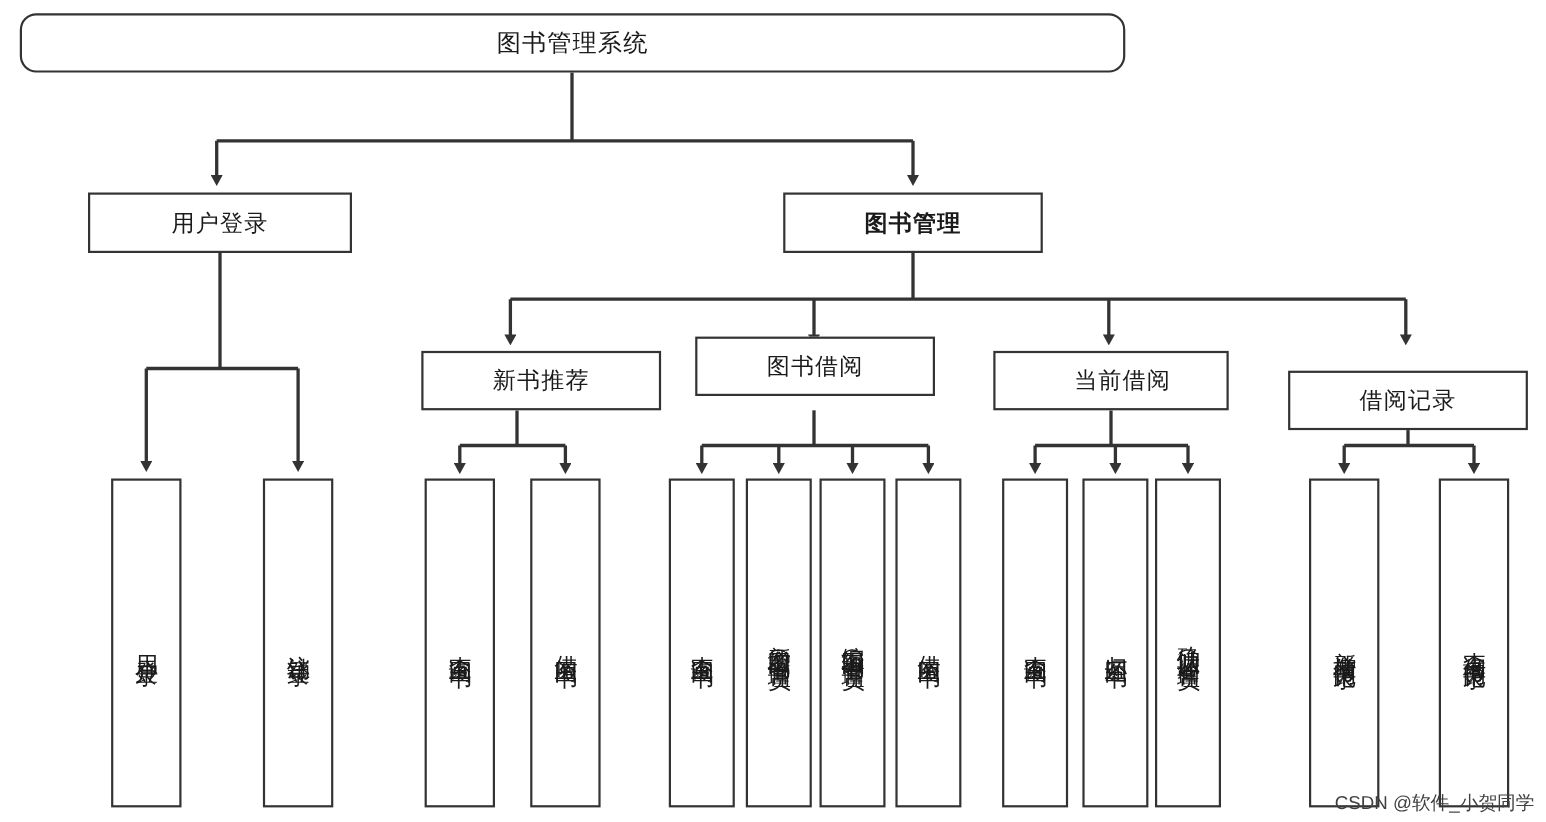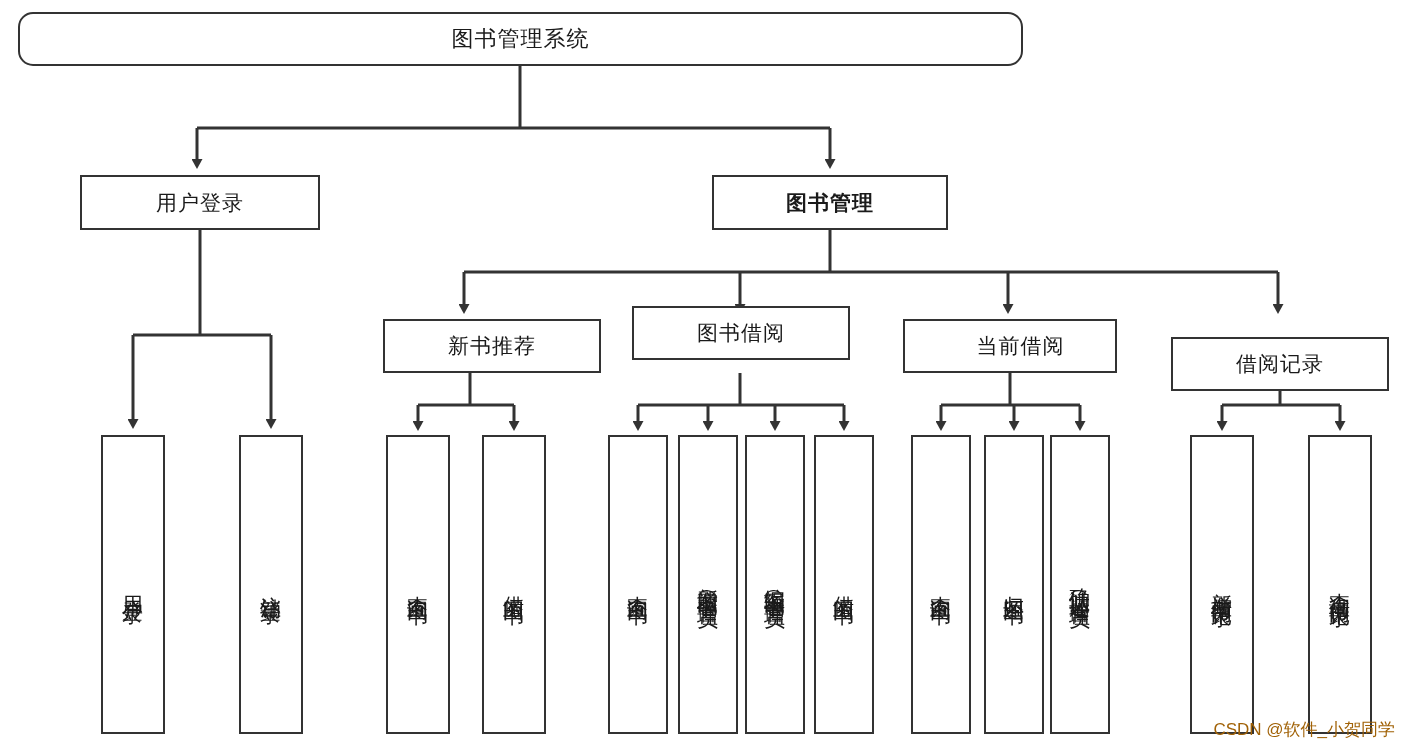--- a/index.html
+++ b/index.html
@@ -50,21 +50,21 @@
     white-space: nowrap;
   }
   #root-node {
     font-size: 22px;
   }
   #watermark {
     position: absolute;
     right: 10px;
     bottom: 6px;
     font-size: 17px;
-    color: #a16207;
+    color: #404040;
     white-space: nowrap;
     z-index: 3;
   }
 </style>
 </head>
 <body>
 
 <div id="diagram-root">
 
   <svg id="wires" viewBox="0 0 1405 747" xmlns="http://www.w3.org/2000/svg">

